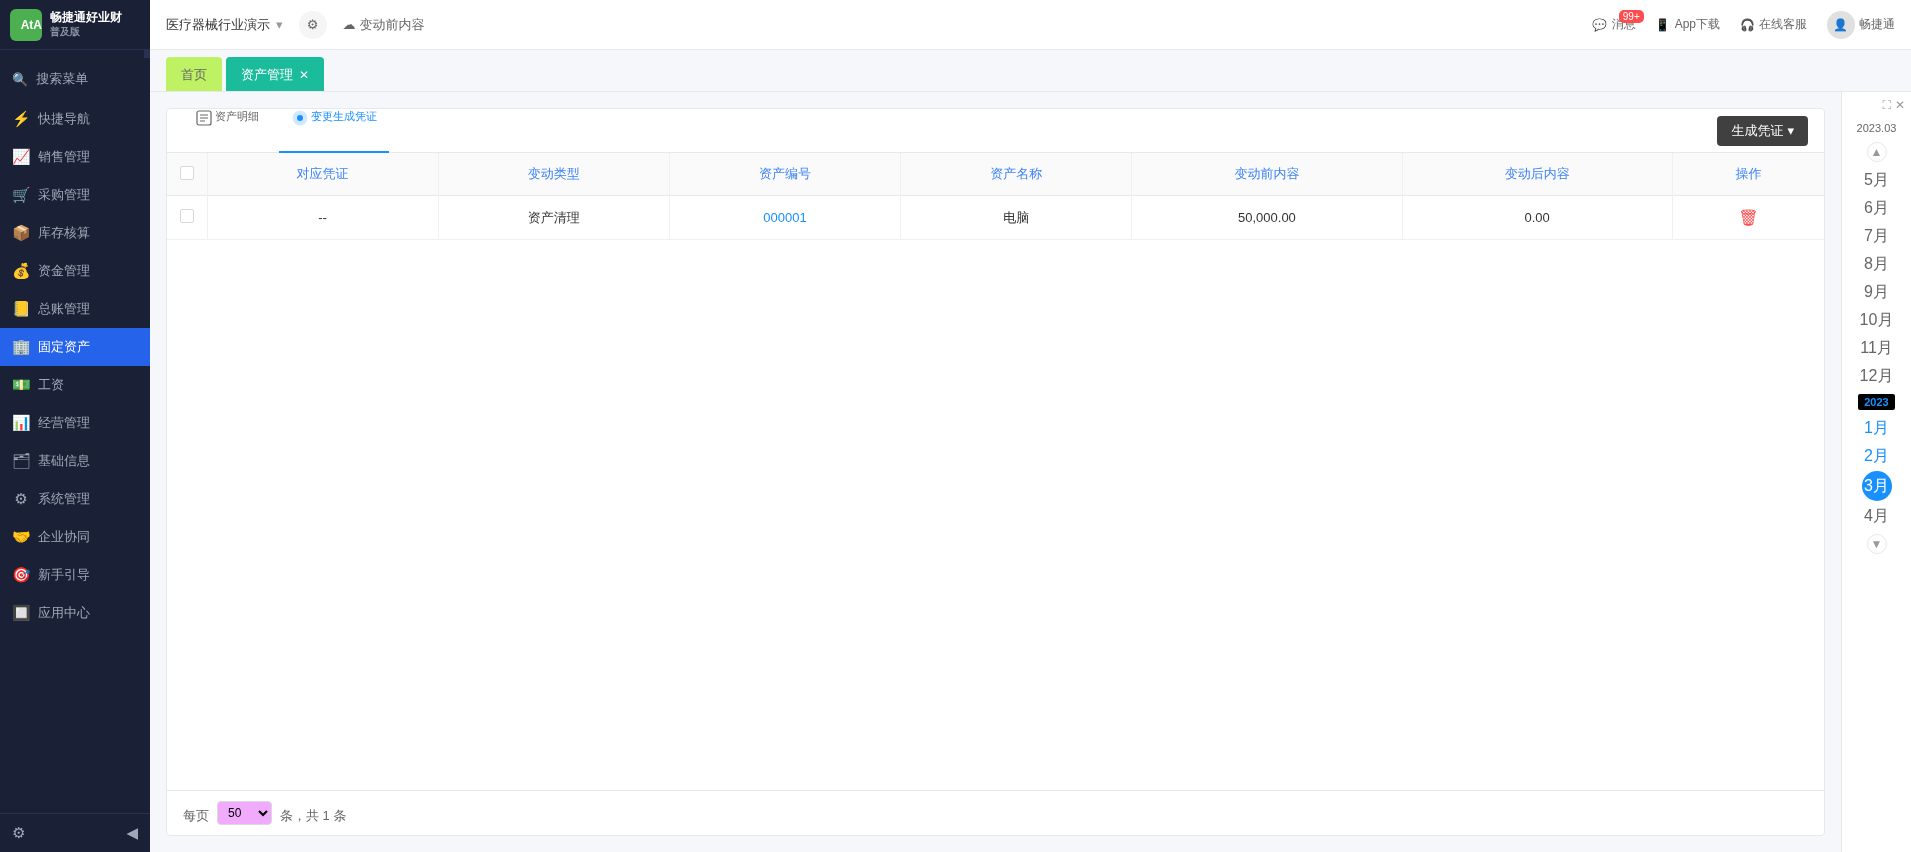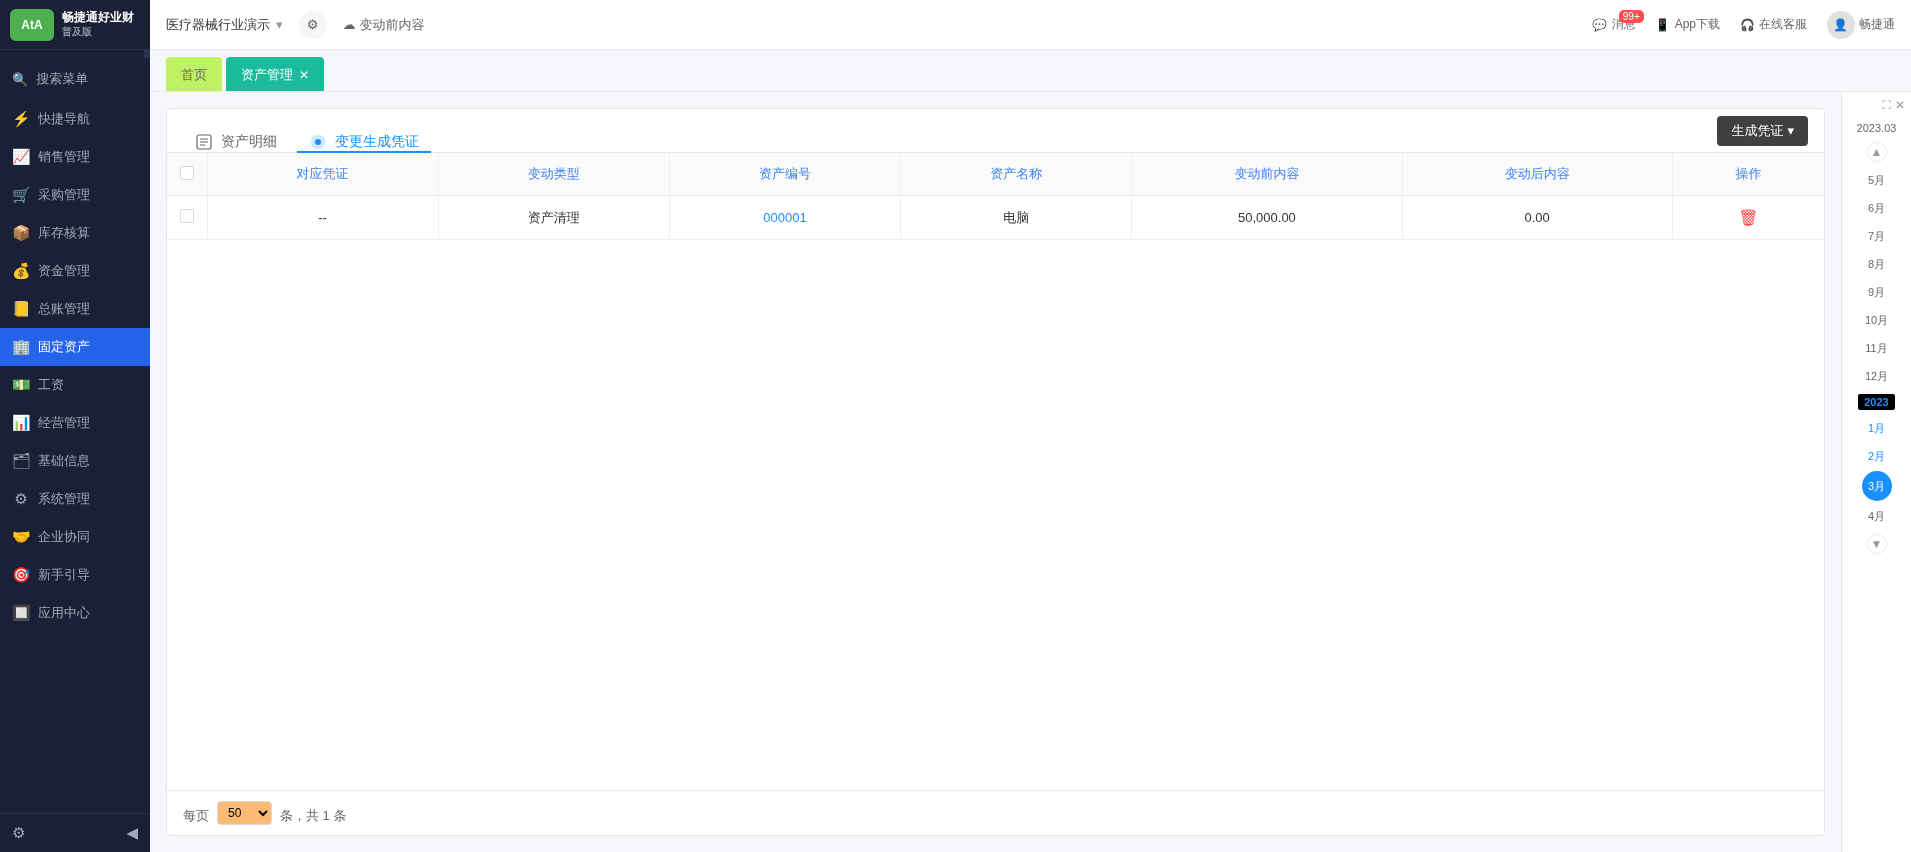--- a/index.html
+++ b/index.html
@@ -19,25 +19,25 @@
       align-items: center;
       padding: 10px 10px;
       background: #1a2035;
       color: #fff;
       font-size: 13px;
       font-weight: bold;
       height: 50px;
       border-bottom: 1px solid #2a3150;
     }
     .sidebar-logo-icon {
-      width: 44px;
+      width: 32px;
       height: 32px;
       background: #4caf50;
       border-radius: 6px;
-      display: flex; align-items: center; justify-content: center;
+      display: flex; align-items: center; justify-content: flex-end;
       color: white;
       font-size: 12px;
       margin-right: 8px;
       flex-shrink: 0;
     }
     .sidebar-logo-text { color: #fff; font-size: 12px; line-height: 1.3; }
     .sidebar-logo-sub { color: #8892a4; font-size: 10px; }
 
     .sidebar-search {
       display: flex;
@@ -199,29 +199,29 @@
     
     .inner-tabs {
       display: flex;
       align-items: center;
       border-bottom: 1px solid #e8e8e8;
       padding: 0 16px;
       height: 44px;
     }
     .inner-tab {
       display: flex;
-      align-items: flex-end;
+      align-items: flex-start;
       padding: 0 12px;
       height: 44px;
-      font-size: 14px;
+      font-size: 11px;
       cursor: pointer;
       color: #666;
       border-bottom: 2px solid transparent;
       margin-right: 8px;
-      gap: 8px;
+      gap: 2px;
     }
     .inner-tab.active {
       color: #1890ff;
       border-bottom-color: #1890ff;
     }
     .inner-tab-icon {
       width: 18px; height: 18px;
       display: flex; align-items: center; justify-content: center;
       font-size: 14px;
     }
@@ -296,21 +296,21 @@
       gap: 8px;
       font-size: 13px;
       color: #666;
     }
     .page-size-select {
       border: 1px solid #d9d9d9;
       border-radius: 4px;
       padding: 3px 6px;
       font-size: 12px;
       cursor: pointer;
-      background: #fdba74;
+      background: #f0abfc;
     }
 
     
     .right-panel {
       width: 60px;
       background: #fff;
       border-left: 1px solid #e8e8e8;
       display: flex;
       flex-direction: column;
       align-items: center;
@@ -318,21 +318,21 @@
       overflow: hidden;
       flex-shrink: 0;
       position: relative;
     }
     .month-item {
       width: 46px;
       height: 26px;
       display: flex;
       align-items: center;
       justify-content: center;
-      font-size: 11px;
+      font-size: 16px;
       color: #666;
       cursor: pointer;
       border-radius: 4px;
       margin: 1px 0;
     }
     .month-item.current-month { background: #1890ff; color: #fff; border-radius: 50%; width: 30px; height: 30px; }
     .month-item.has-data { color: #1890ff; }
 
     .year-label {
       font-size: 11px;

